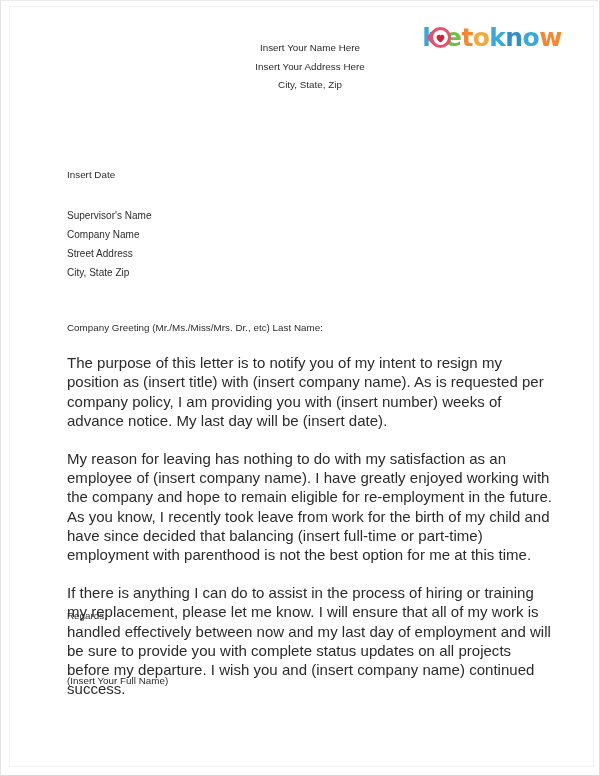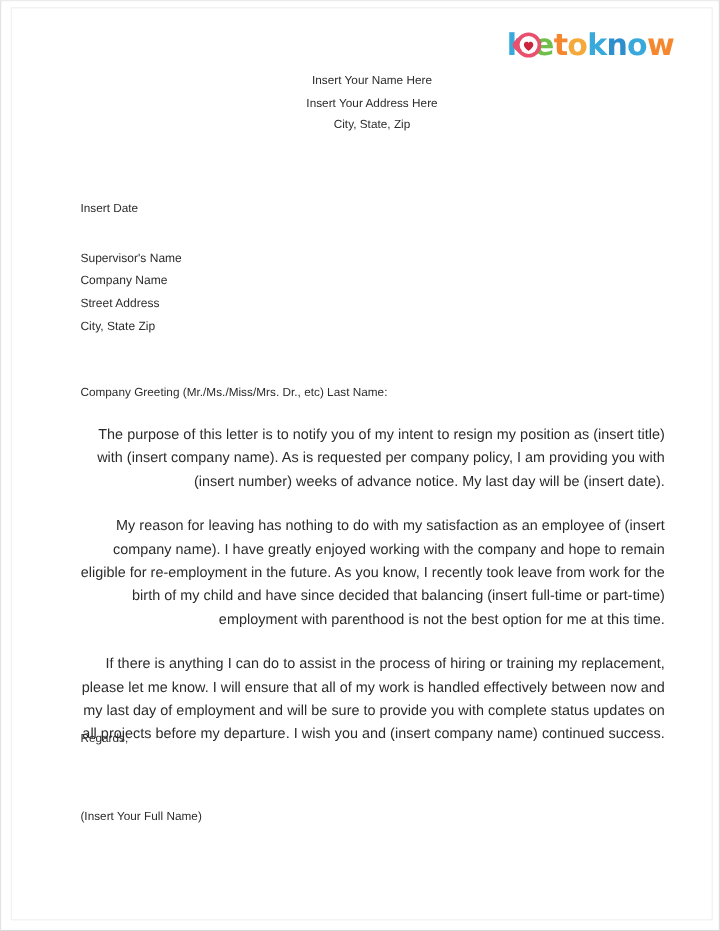--- a/index.html
+++ b/index.html
@@ -110,21 +110,21 @@
     width: 489px;
     color: #2b2b2b;
     font-family: "Liberation Sans", sans-serif;
     font-size: 9.6px;
     line-height: 18.5px;
     letter-spacing: 0.02px;
   }
   .sender-block {
     position: absolute;
     left: 128px;
-    top: 52px;
+    top: 32px;
     width: 230px;
     text-align: center;
     font-size: 9.8px;
     line-height: 18.5px;
     color: #2b2b2b;
   }
   .sender-block div { white-space: nowrap; }
 
   .date-line {
     position: absolute;
@@ -147,23 +147,23 @@
     white-space: nowrap;
   }
   .body-paragraphs {
     position: absolute;
     left: 0;
     top: 346px;
     width: 487px;
   }
   .body-paragraphs p {
     margin: 0 0 18.5px 0;
-    font-size: 12px;
+    font-size: 15px;
     line-height: 19.3px;
-    text-align: right;
+    text-align: left;
     color: #2b2b2b;
   }
   .closing-line {
     position: absolute;
     left: 0;
     top: 600px;
     font-size: 9.8px;
   }
   .signature-line {
     position: absolute;

